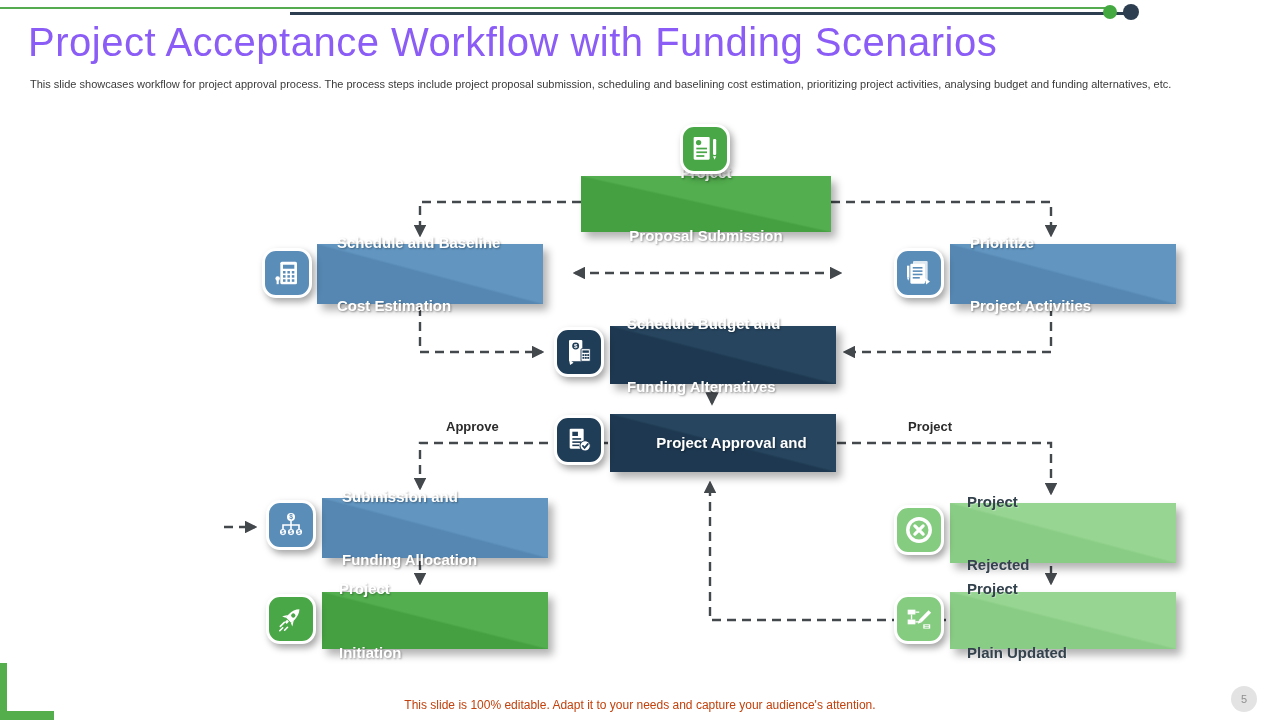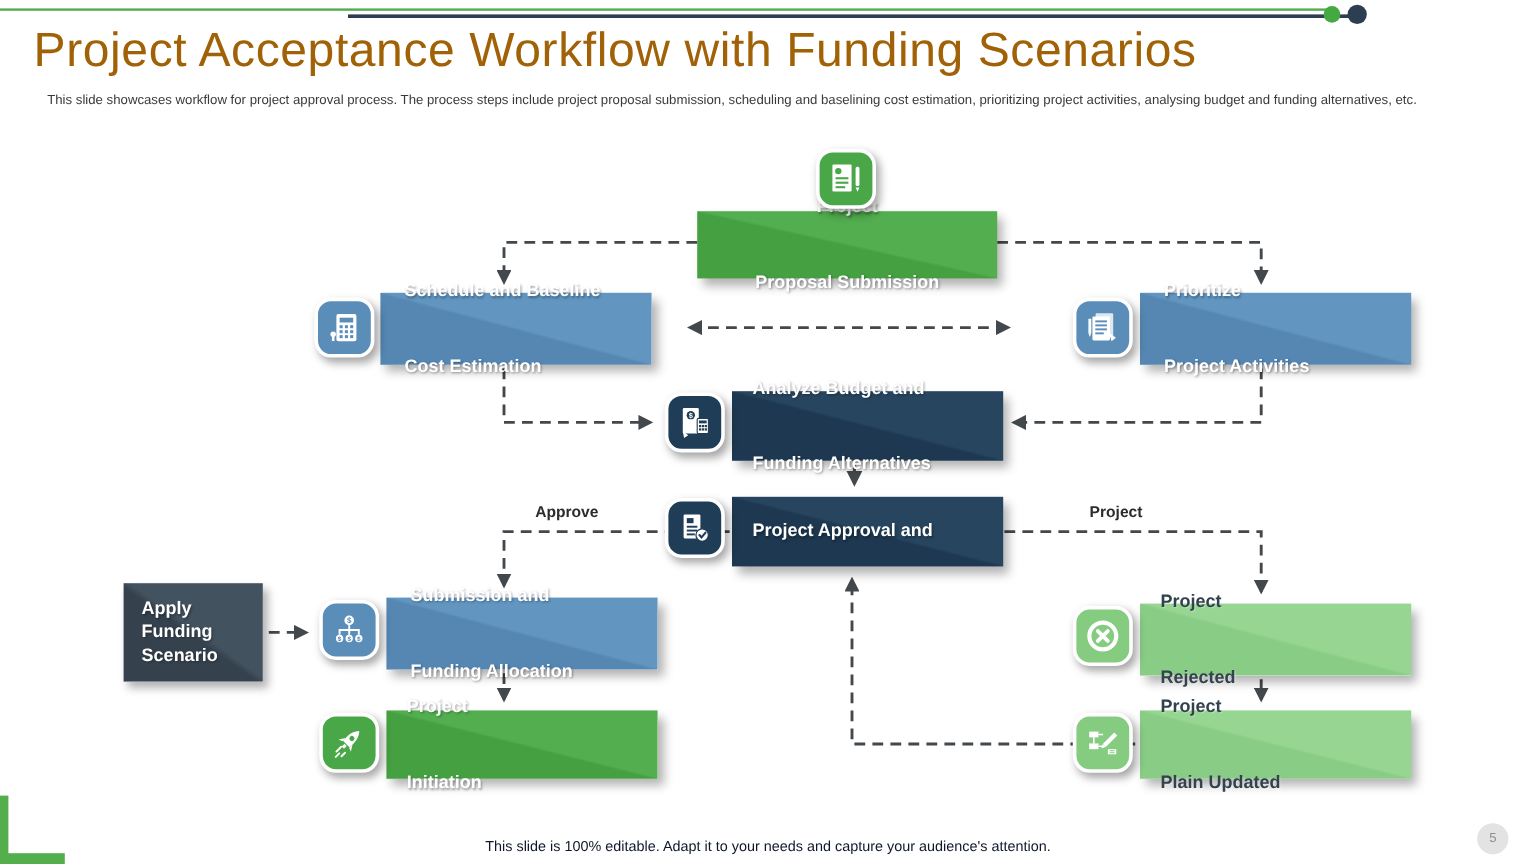--- a/index.html
+++ b/index.html
@@ -10,26 +10,26 @@
   }
   
   .top-green-line { position:absolute; left:0; top:7; top:7px; width:1110px; height:2px; background:#55ab50; }
   .top-navy-line  { position:absolute; left:290px; top:12px; width:842px; height:3px; background:#2c3e50; }
   .dot { position:absolute; border-radius:50%; }
   .dot.green { left:1103px; top:5px; width:14px; height:14px; background:#45a941; }
   .dot.navy  { left:1123px; top:4px; width:16px; height:16px; background:#2c3e50; }
 
   .title {
     position:absolute; left:28px; top:20px; width:1180px;
-    font-size:40px; font-weight:400; letter-spacing:0.5px; color:#a16207;
+    font-size:40px; font-weight:400; letter-spacing:0.5px; color:#8b5cf6;
     white-space:nowrap;
   }
   .subtitle {
     position:absolute; left:30px; top:77px; width:1160px;
-    font-size:11px; line-height:1.35; color:#3a3a3a;text-align:center;
+    font-size:11px; line-height:1.35; color:#3a3a3a;
   }
 
   
   #connectors { position:absolute; left:0; top:0; width:1280px; height:720px; z-index:1; pointer-events:none; }
 
   
   .bar {
     position:absolute; z-index:2; display:flex; flex-direction:column; justify-content:center;
     align-items:flex-start; padding-left:17px;
     color:#fff; font-weight:bold; font-size:15px; line-height:1.3;
@@ -67,21 +67,21 @@
     box-shadow:4px 5px 7px rgba(0,0,0,0.30);
     text-shadow:1px 1px 2px rgba(0,0,0,0.35);
   }
 
   .branch-label {
     position:absolute; z-index:2; font-size:13px; font-weight:bold; color:#2b2b2b;
   }
 
   .footer-note {
     position:absolute; left:0; top:698px; width:1280px; text-align:center;
-    font-size:12px; color:#0f172a;
+    font-size:12px; color:#c2410c;
   }
   .page-badge {
     position:absolute; left:1231px; top:686px; width:26px; height:26px;
     background:#e3e3e3; border-radius:50%; color:#8f8f8f; font-size:11px;
     display:flex; align-items:center; justify-content:center;
   }
   .corner-v { position:absolute; left:0; top:663px; width:7px; height:57px; background:#54ae4b; }
   .corner-h { position:absolute; left:0; top:711px; width:54px; height:9px; background:#54ae4b; }
 </style>
 </head>
@@ -195,47 +195,42 @@
         <rect x="14.6" y="13.6" width="1.4" height="1.4" fill="#203d57"></rect>
           <rect x="16.4" y="13.6" width="1.4" height="1.4" fill="#203d57"></rect>
           <rect x="18.2" y="13.6" width="1.4" height="1.4" fill="#203d57"></rect>
         <rect x="14.6" y="15.7" width="1.4" height="1.4" fill="#203d57"></rect>
           <rect x="16.4" y="15.7" width="1.4" height="1.4" fill="#203d57"></rect>
           <rect x="18.2" y="15.7" width="1.4" height="1.4" fill="#203d57"></rect>
         <path d="M4.5 17.5 l3.4 2.6 -2.6 1.6 z" fill="#fff"></path>
       </svg>
     </div>
     <div class="bar c-navy" style="left:610px; top:326px; width:226px; height:58px;">
-      <div>Analyze Budget and</div>
+      <div>Schedule Budget and</div>
       <div>Funding Alternatives</div>
     </div>
   </div>
 
   <div>
     <div class="tile t-navy" style="left:554px; top:415px;">
       <svg viewBox="0 0 24 24">
         <rect x="5" y="3.5" width="10.5" height="15" rx="0.8" fill="#fff"></rect>
         <rect x="7" y="5.8" width="4.2" height="3.2" fill="#203d57"></rect>
         <rect x="7" y="10.6" width="6.6" height="1.2" fill="#203d57"></rect>
         <rect x="7" y="13" width="6.6" height="1.2" fill="#203d57"></rect>
         <rect x="7" y="15.4" width="5" height="1.2" fill="#203d57"></rect>
         <circle cx="16.6" cy="16.4" r="3.9" fill="#fff" stroke="#203d57" stroke-width="0.8"></circle>
         <path d="M14.9 16.4 l1.3 1.5 2.5 -3" stroke="#203d57" stroke-width="1.3" fill="none" stroke-linecap="round"></path>
       </svg>
     </div>
-    <div class="bar c-navy" style="left:610px; top:414px; width:226px; height:58px;">
+    <div class="bar c-navy" style="left:610px; top:414px; width:226px; height:58px;align-items:center;">
       <div>Project Approval and</div>
     </div>
   </div>
 
-  <div class="apply-box">
-    <div>Apply</div>
-    <div>Funding</div>
-    <div>Scenario</div>
-  </div>
 
   <div>
     <div class="tile t-blue" style="left:266px; top:500px;">
       <svg viewBox="0 0 24 24">
         <circle cx="12" cy="6" r="3" fill="#fff"></circle>
         <text x="12" y="7.8" font-size="5" fill="#5b8db9" text-anchor="middle" font-family="sans-serif" font-weight="bold">$</text>
         <path d="M12 9 V12 M6 15 V12 H18 V15 M12 12 V15" stroke="#fff" stroke-width="1.2" fill="none"></path>
         <circle cx="6" cy="17.3" r="2.3" fill="#fff"></circle>
         <circle cx="12" cy="17.3" r="2.3" fill="#fff"></circle>
         <circle cx="18" cy="17.3" r="2.3" fill="#fff"></circle>

